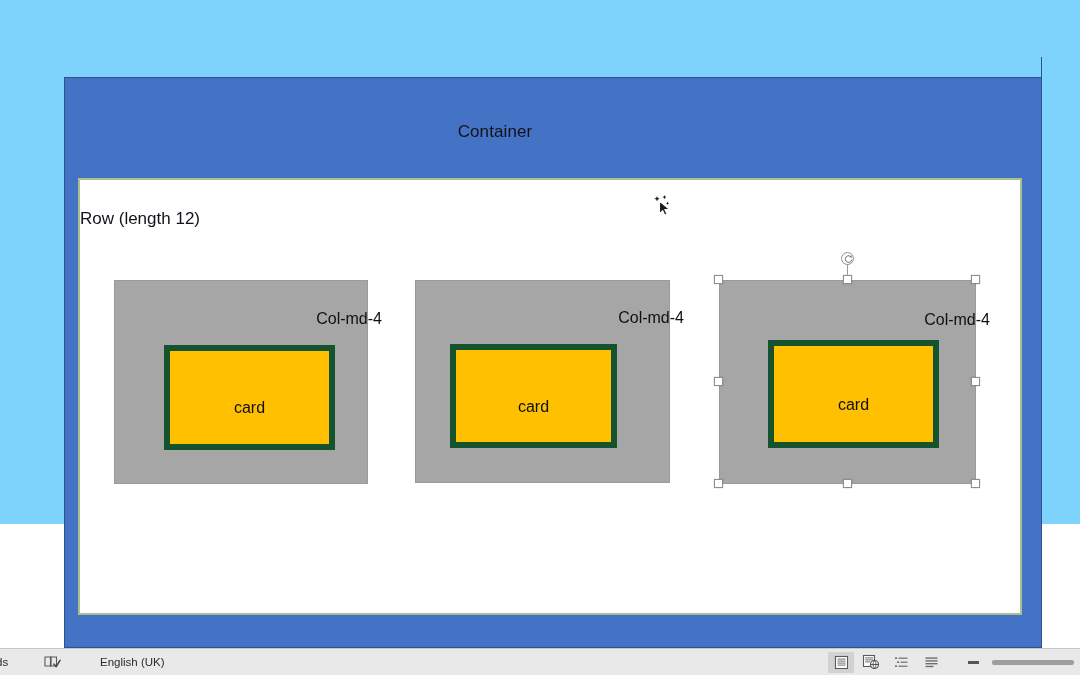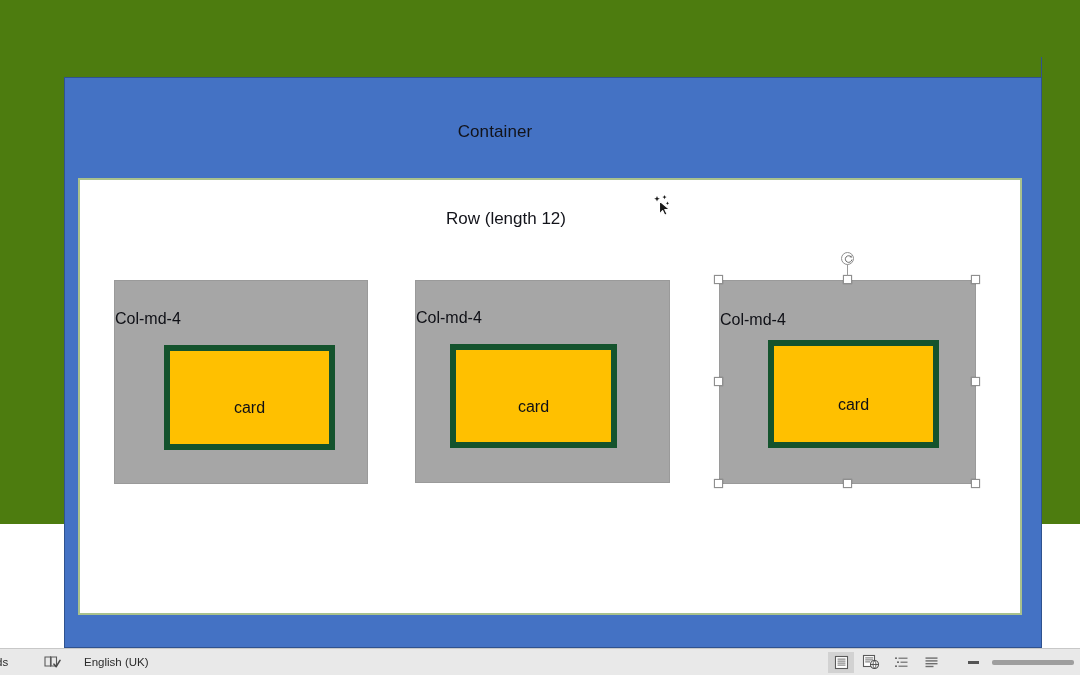--- a/index.html
+++ b/index.html
@@ -15,21 +15,21 @@
     font-family: "Liberation Sans", sans-serif;
     -webkit-font-smoothing: antialiased;
   }
 
   
   #doc-canvas {
     position: absolute;
     left: 0; top: 0;
     width: 1080px;
     height: 524px;
-    background: #4d7c0f;
+    background: #7dd3fc;
   }
 
   
   #container-shape {
     position: absolute;
     left: 64px;
     top: 77px;
     width: 978px;
     height: 571px;
     background: #4472C4;
@@ -56,41 +56,40 @@
     height: 437px;
     background: #ffffff;
     border: 2px solid #A9C18C;
     box-sizing: border-box;
   }
   #row-label {
     position: absolute;
     left: 0;
     top: 29px;
     width: 852px;
-    text-align: center;
     font-size: 17px;
     color: #12131a;
   }
 
   
   .col-shape {
     position: absolute;
     background: #A6A6A6;
     border: 1px solid #9a9a9a;
     box-sizing: border-box;
   }
   #col-1 { left: 114px; top: 280px; width: 254px; height: 204px; }
   #col-2 { left: 415px; top: 280px; width: 255px; height: 203px; }
   #col-3 { left: 719px; top: 280px; width: 257px; height: 204px; }
 
   .col-label {
     position: absolute;
-    left: 0;
+    left: 15px;
     width: 100%;
-    text-align: left;
+    text-align: right;
     font-size: 16px;
     color: #0f1016;
   }
   #col-1 .col-label { top: 29px; }
   #col-2 .col-label { top: 28px; }
   #col-3 .col-label { top: 30px; }
 
   
   .card-shape {
     position: absolute;
@@ -203,21 +202,21 @@
   }
   #proofing-icon {
     margin-left: 18px;
     width: 20px;
     height: 16px;
     display: flex;
     align-items: center;
     justify-content: center;
   }
   #language-label {
-    margin-left: 22px;
+    margin-left: 38px;
     white-space: nowrap;
   }
   #status-right {
     margin-left: auto;
     display: flex;
     align-items: center;
     height: 100%;
     padding-right: 6px;
   }
   .view-btn {

